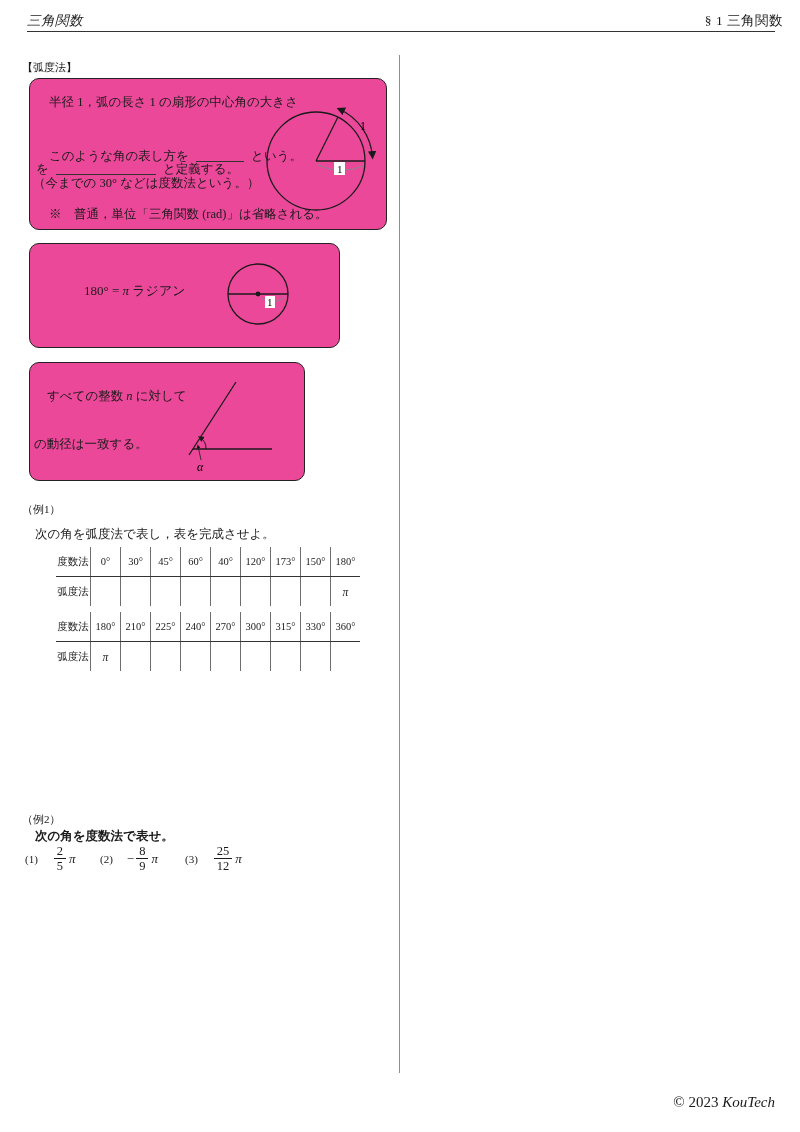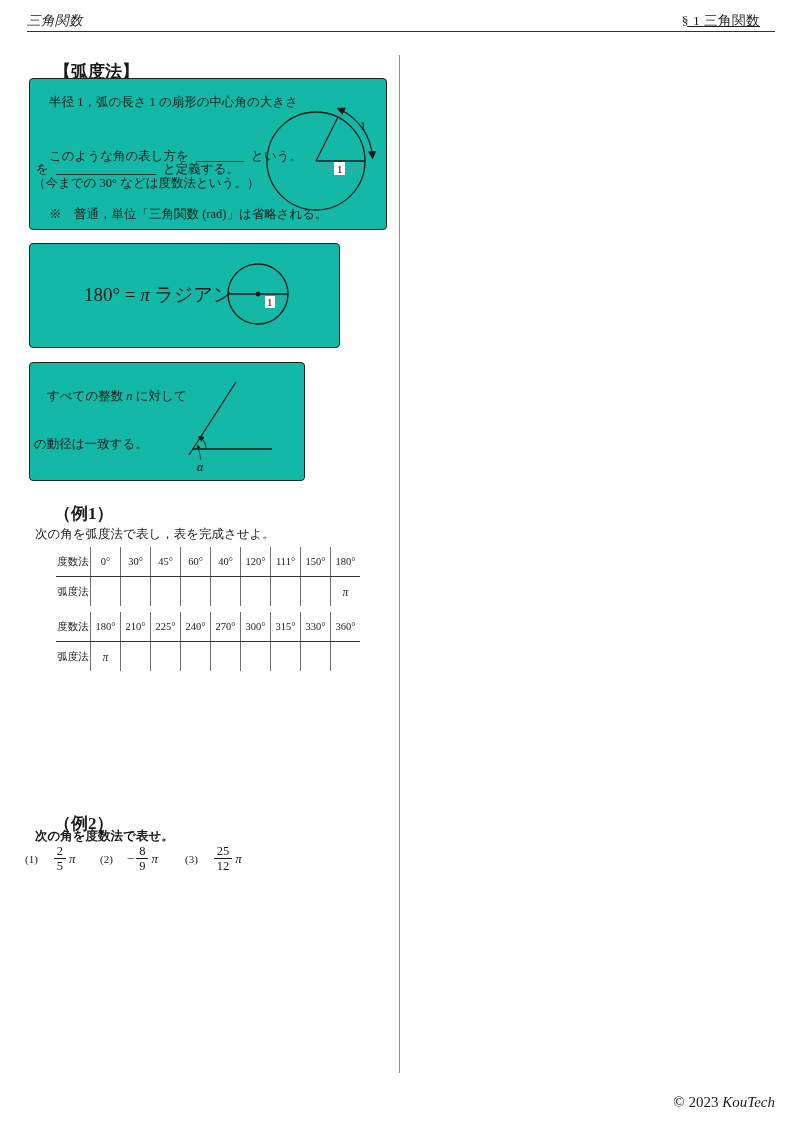--- a/index.html
+++ b/index.html
@@ -7,23 +7,23 @@
     position:relative; width:800px; height:1132px; margin:0 auto;
     background:#ffffff; color:#1a1a1a; overflow:hidden;
     font-family:"Liberation Serif","DejaVu Serif",serif;
   }
   .abs{position:absolute;}
   
   .hdr{font-size:13.5px; letter-spacing:.5px;}
   .hdr-rule{left:27px; top:31px; width:748px; border-top:1.2px solid #333; height:0;}
   .col-divider{left:399px; top:55px; width:1px; height:1018px; background:#8f8f8f;}
   
-  .sec-title{font-weight:bold; font-size:17px;margin-left:32px;}
-  
-  .rbox{border:1.6px solid #222; border-radius:4px; background:#14b8a6;}
+  .sec-title{font-weight:normal; font-size:11px;}
+  
+  .rbox{border:1.6px solid #222; border-radius:10px; background:#ec4899;}
   .btxt{font-size:12.5px; white-space:nowrap;}
   .blank{display:inline-block; border-bottom:1.1px solid #333; height:13px; vertical-align:-2px;}
   .it{font-style:italic;}
   
   .conv-table{border-collapse:collapse; table-layout:fixed;}
   .conv-table td{
     height:29px; width:29px; padding:0; text-align:center; vertical-align:middle;
     font-size:10.5px; white-space:nowrap;
   }
   .conv-table td.lbl{width:34px;}
@@ -42,21 +42,21 @@
   .footer{font-size:15px;}
   .footer .brand{font-style:italic;}
   svg text{font-family:"Liberation Serif","DejaVu Serif",serif;}
 </style>
 </head>
 <body>
 
 <div class="page">
 
   <div class="abs hdr" style="left:27px; top:12px;font-style:italic;">三角関数</div>
-  <div class="abs hdr" style="right:40px; top:12px;text-decoration:underline;">§ 1 三角関数</div>
+  <div class="abs hdr" style="right:17px; top:12px;">§ 1 三角関数</div>
   <div class="abs hdr-rule"></div>
 
   <div class="abs col-divider"></div>
 
   <div class="abs sec-title" style="left:22px; top:60px;">【弧度法】</div>
 
   <div class="abs rbox" style="left:29px; top:78px; width:356px; height:150px;">
     <div class="abs btxt" style="left:19px; top:15px;">半径 1，弧の長さ 1 の扇形の中心角の大きさ</div>
     <div class="abs btxt" style="left:6px; top:42px;margin-top:40px;">
       <span>を</span>
@@ -82,21 +82,21 @@
     <line x1="66" y1="64" x2="115" y2="64" stroke="#1a1a1a" stroke-width="1.3"></line>
     <line x1="66" y1="64" x2="88" y2="20" stroke="#1a1a1a" stroke-width="1.3"></line>
     <path d="M89,12 A57,57 0 0 1 122.5,60" fill="none" stroke="#1a1a1a" stroke-width="1.2" marker-start="url(#arr1)" marker-end="url(#arr1)"></path>
     <text x="110" y="33" font-size="12">1</text>
     <path d="M68,68 Q90,78 113,69" fill="none" stroke="#888" stroke-width="0.9"></path>
     <rect x="84" y="65" width="11" height="13" fill="#ffffff"></rect>
     <text x="87" y="76" font-size="11">1</text>
   </svg>
 
   <div class="abs rbox" style="left:29px; top:243px; width:309px; height:103px;">
-    <div class="abs btxt" style="left:54px; top:38px; font-size:19px;">
+    <div class="abs btxt" style="left:54px; top:38px; font-size:13px;">
       <span>180°</span>
       <span>=</span>
       <span class="it">π</span>
       <span>ラジアン</span>
     </div>
   </div>
 
   <svg class="abs" style="left:224px; top:261px;" width="70" height="68" viewBox="0 0 70 68">
     <circle cx="34" cy="33" r="30" fill="none" stroke="#1a1a1a" stroke-width="1.3"></circle>
     <line x1="4" y1="33" x2="64" y2="33" stroke="#1a1a1a" stroke-width="1.3"></line>
@@ -137,21 +137,21 @@
   <table class="abs conv-table" style="left:56px; top:547px;">
     <tbody>
         <tr class="deg-row">
       <td class="lbl">度数法</td>
       <td>0°</td>
       <td>30°</td>
       <td>45°</td>
       <td>60°</td>
       <td>40°</td>
       <td>120°</td>
-      <td>111°</td>
+      <td>173°</td>
       <td>150°</td>
       <td>180°</td>
     </tr>
     <tr class="rad-row">
       <td class="lbl">弧度法</td>
       <td></td>
       <td></td>
       <td></td>
       <td></td>
       <td></td>

